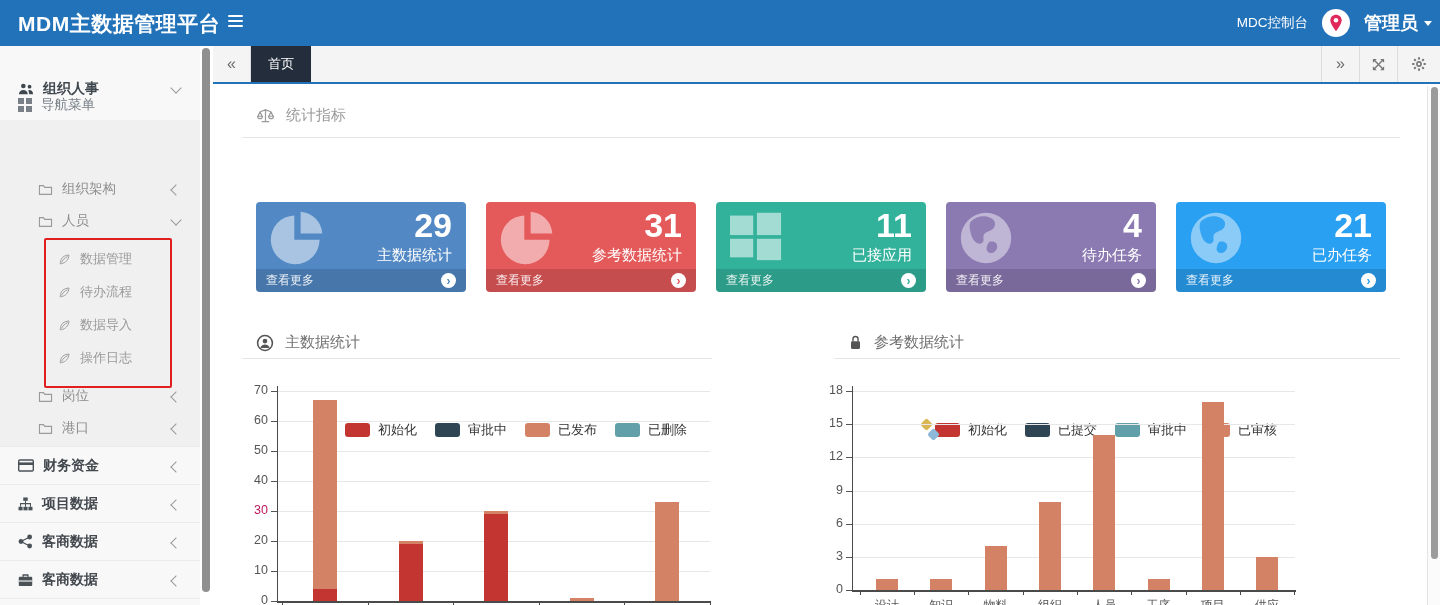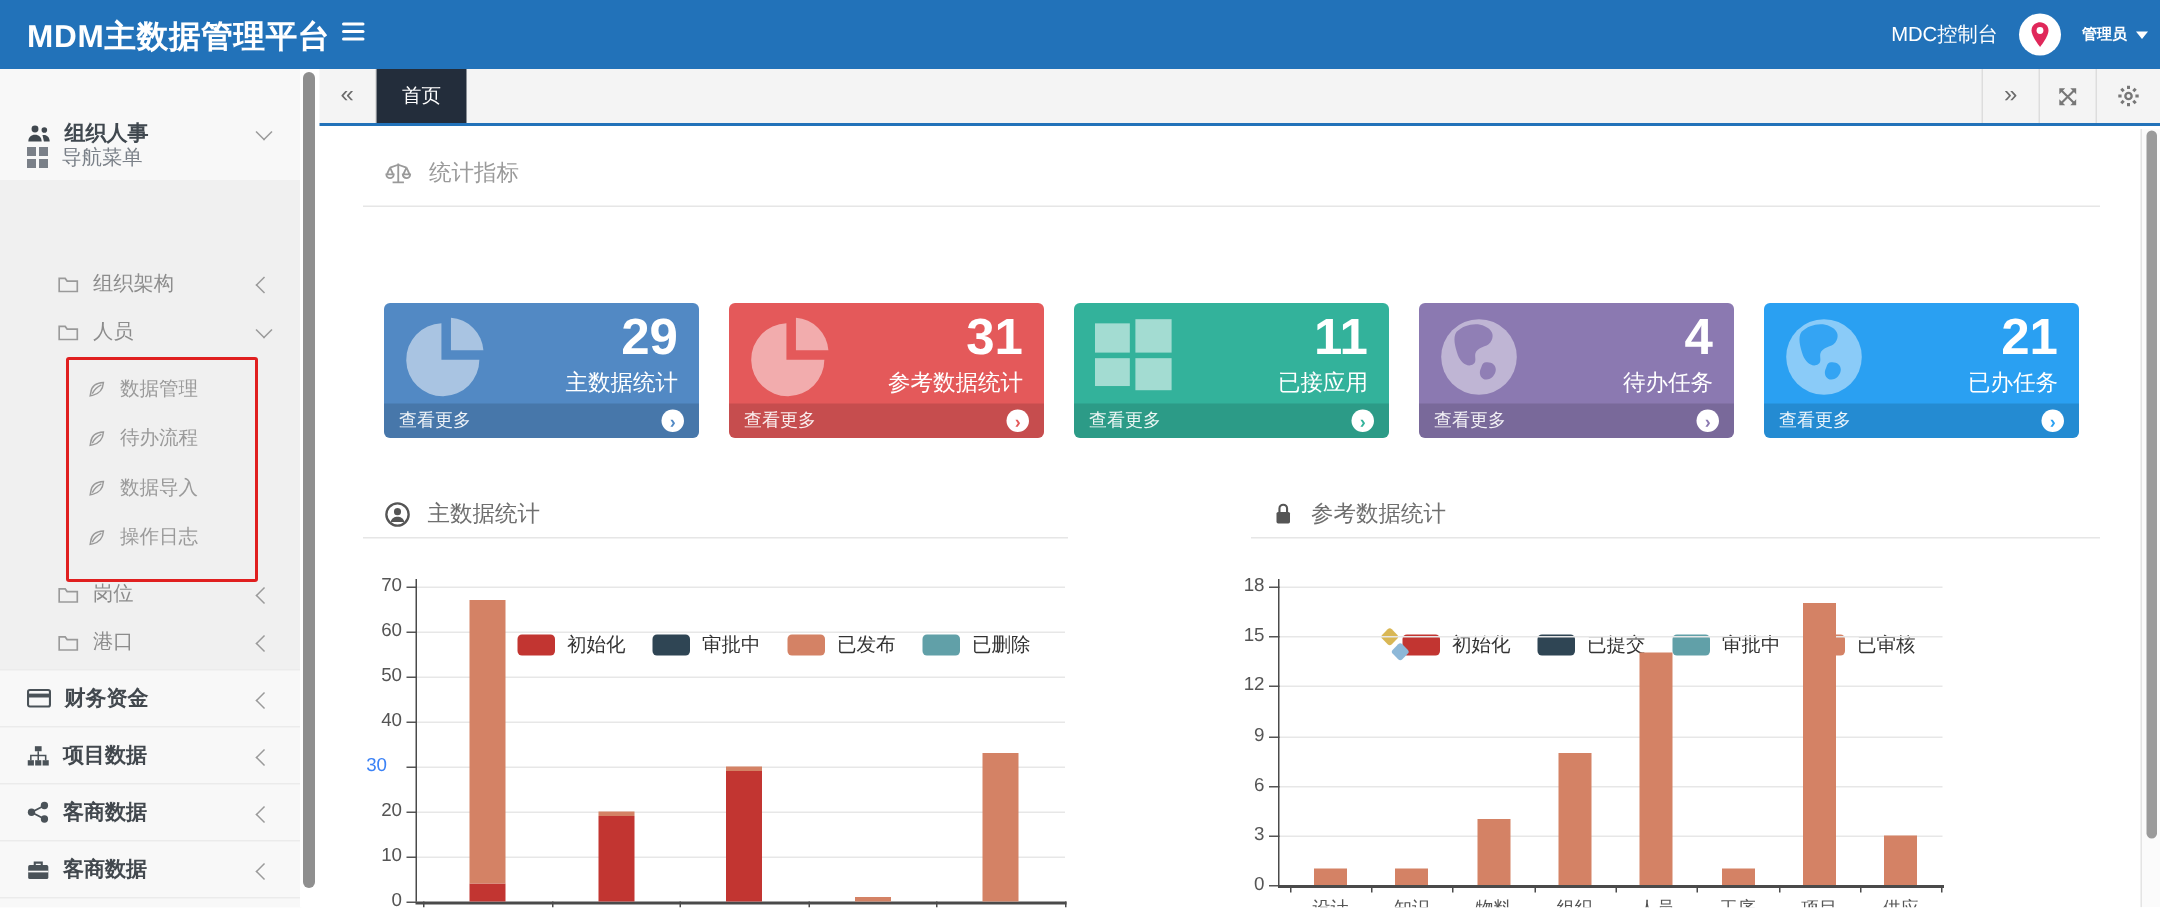--- a/index.html
+++ b/index.html
@@ -7,21 +7,21 @@
         font-family:"Liberation Sans","DejaVu Sans",sans-serif;background:#fff;}
 
   
   .topbar{position:absolute;left:0;top:0;width:1440px;height:46px;background:#2272b9;}
   .brand{position:absolute;left:18px;top:10px;color:#fff;font-size:21px;font-weight:bold;letter-spacing:.5px;}
   .hamburger{position:absolute;left:228px;top:15px;width:15px;height:13px;cursor:pointer;}
   .hamburger i{display:block;height:2.4px;background:#fff;margin-bottom:2.6px;border-radius:1px;}
   .topbar-right{position:absolute;right:8px;top:0;height:46px;display:flex;align-items:center;gap:14px;}
   .console-link{color:#fff;font-size:13.5px;cursor:pointer;}
   .avatar{width:28px;height:28px;border-radius:50%;background:#fff;display:flex;align-items:center;justify-content:center;}
-  .userbox{display:flex;align-items:center;gap:6px;color:#fff;font-size:10px;font-weight:bold;cursor:pointer;}
+  .userbox{display:flex;align-items:center;gap:6px;color:#fff;font-size:18px;font-weight:bold;cursor:pointer;}
   .caret{width:0;height:0;border-left:4.5px solid transparent;border-right:4.5px solid transparent;border-top:5px solid #fff;}
 
   
   .sidebar{position:absolute;left:0;top:46px;width:200px;height:559px;background:#f8f8f8;border-right:1px solid #ececec;}
   .side-scroll-track{position:absolute;left:200px;top:46px;width:12px;height:559px;background:#ffffff;}
   .side-scroll-thumb{position:absolute;left:2px;top:2px;width:8px;height:544px;background:#8f8f8f;border-radius:4px;}
   .nav-header{position:absolute;left:0;top:8px;width:100%;height:30px;display:flex;align-items:center;gap:9px;padding-left:18px;box-sizing:border-box;color:#7a8088;font-size:13.5px;margin-top:36px;}
   .side-item{position:absolute;left:0;width:200px;height:30px;display:flex;align-items:center;gap:9px;box-sizing:border-box;cursor:pointer;}
   .side-group{padding-left:18px;color:#40484f;font-size:14px;font-weight:bold;}
   .submenu-bg{position:absolute;left:0;top:74px;width:200px;height:326px;background:#f0f0f0;}
@@ -417,21 +417,21 @@
       <div style="left:271px;top:601px;width:7px;height:1px;background:#555"></div>
       <div style="left:238px;top:593px;width:30px;text-align:right;font-size:12.5px;color:#555">0</div>
       <div style="left:278px;top:571px;width:432px;height:1px;background:#e7e7e7"></div>
       <div style="left:271px;top:571px;width:7px;height:1px;background:#555"></div>
       <div style="left:238px;top:563px;width:30px;text-align:right;font-size:12.5px;color:#555">10</div>
       <div style="left:278px;top:541px;width:432px;height:1px;background:#e7e7e7"></div>
       <div style="left:271px;top:541px;width:7px;height:1px;background:#555"></div>
       <div style="left:238px;top:533px;width:30px;text-align:right;font-size:12.5px;color:#555">20</div>
       <div style="left:278px;top:511px;width:432px;height:1px;background:#e7e7e7"></div>
       <div style="left:271px;top:511px;width:7px;height:1px;background:#555"></div>
-      <div style="left:228px;top:503px;width:30px;text-align:right;font-size:12.5px;color:#3b82f6">30</div>
+      <div style="left:238px;top:503px;width:30px;text-align:right;font-size:12.5px;color:#be185d">30</div>
       <div style="left:278px;top:481px;width:432px;height:1px;background:#e7e7e7"></div>
       <div style="left:271px;top:481px;width:7px;height:1px;background:#555"></div>
       <div style="left:238px;top:473px;width:30px;text-align:right;font-size:12.5px;color:#555">40</div>
       <div style="left:278px;top:451px;width:432px;height:1px;background:#e7e7e7"></div>
       <div style="left:271px;top:451px;width:7px;height:1px;background:#555"></div>
       <div style="left:238px;top:443px;width:30px;text-align:right;font-size:12.5px;color:#555">50</div>
       <div style="left:278px;top:421px;width:432px;height:1px;background:#e7e7e7"></div>
       <div style="left:271px;top:421px;width:7px;height:1px;background:#555"></div>
       <div style="left:238px;top:413px;width:30px;text-align:right;font-size:12.5px;color:#555">60</div>
       <div style="left:278px;top:391px;width:432px;height:1px;background:#e7e7e7"></div>

